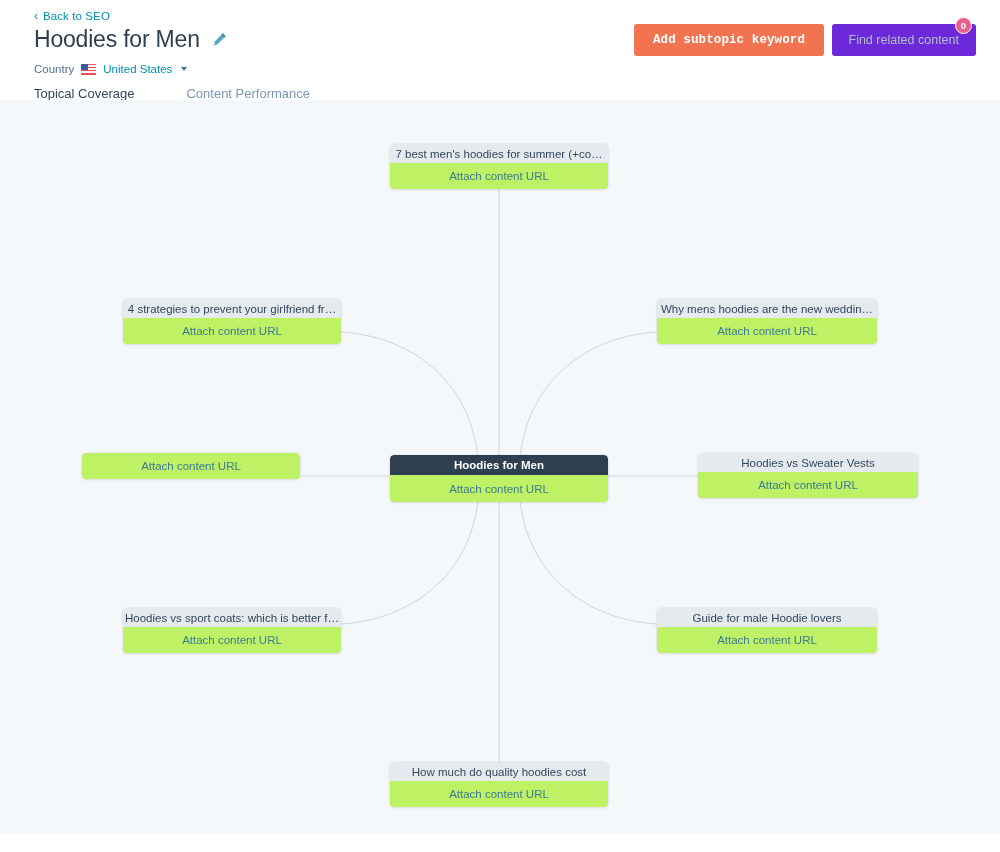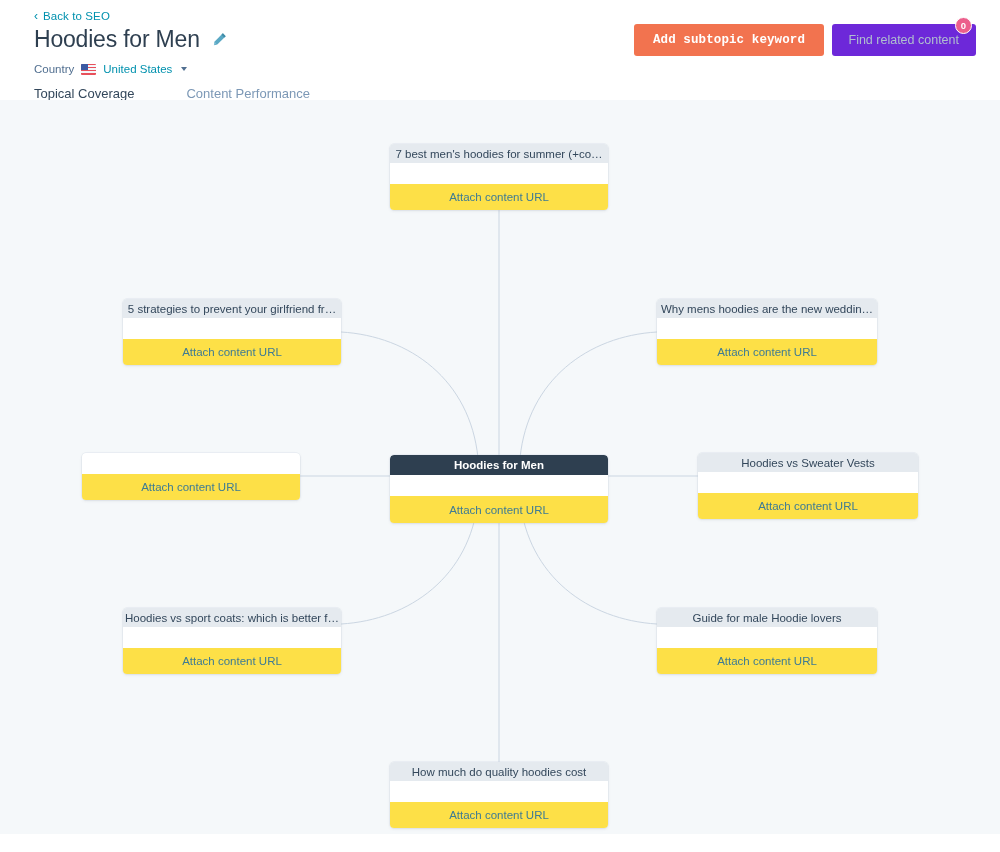--- a/index.html
+++ b/index.html
@@ -127,24 +127,23 @@
     height: 19px;
     display: flex; align-items: center; justify-content: center;
     background: #e5eaef;
     font-size: 11.5px; color: #33475b;
     white-space: nowrap; overflow: hidden; text-overflow: ellipsis;
     padding: 0 10px;
   }
   .node .node-body {
     height: 26px;
     display: flex; align-items: center; justify-content: center;
-    background: #fde047;
+    background: #bef264;
     font-size: 11.5px; color: #3e7b94;
     cursor: pointer;
-    margin-top: 21px;
   }
 
   .node.center { z-index: 9; }
   .node.center .node-head {
     background: #2e3f50; color: #ffffff; font-weight: 700;
     height: 20px; border-radius: 4px 4px 0 0;
   }
   .node.center .node-body { height: 27px; }
 </style>
 </head>
@@ -214,21 +213,21 @@
         <path d="M657,524 C588,520 528,476 520,400"></path>
       </g>
     </svg>
 
     <div class="node" style="left:390px; top:44px; width:218px;">
       <div class="node-head">7 best men's hoodies for summer (+co…</div>
       <div class="node-body">Attach content URL</div>
     </div>
 
     <div class="node" style="left:123px; top:199px; width:218px;">
-      <div class="node-head">5 strategies to prevent your girlfriend fr…</div>
+      <div class="node-head">4 strategies to prevent your girlfriend fr…</div>
       <div class="node-body">Attach content URL</div>
     </div>
 
     <div class="node" style="left:657px; top:199px; width:220px;">
       <div class="node-head">Why mens hoodies are the new weddin…</div>
       <div class="node-body">Attach content URL</div>
     </div>
 
     <div class="node" style="left:82px; top:353px; width:218px;">
       <div class="node-body">Attach content URL</div>

